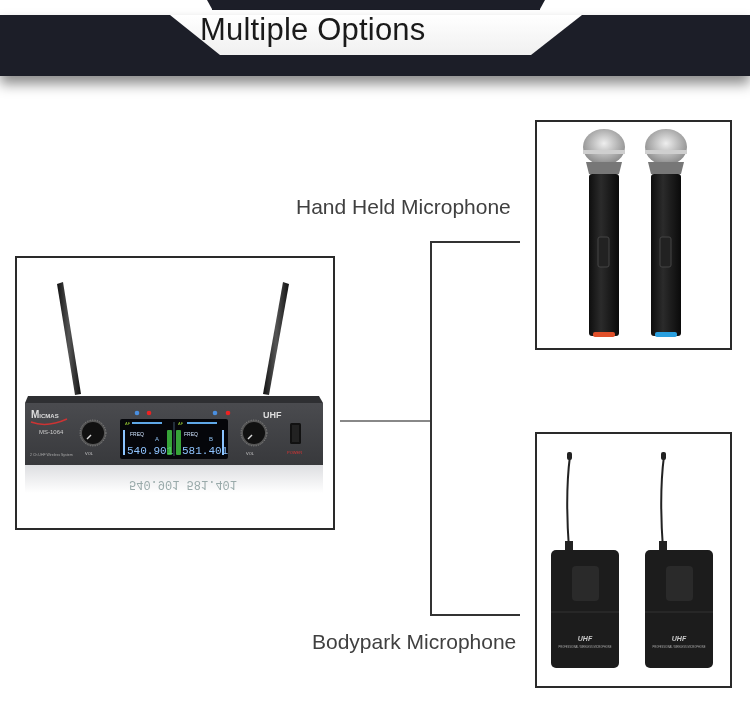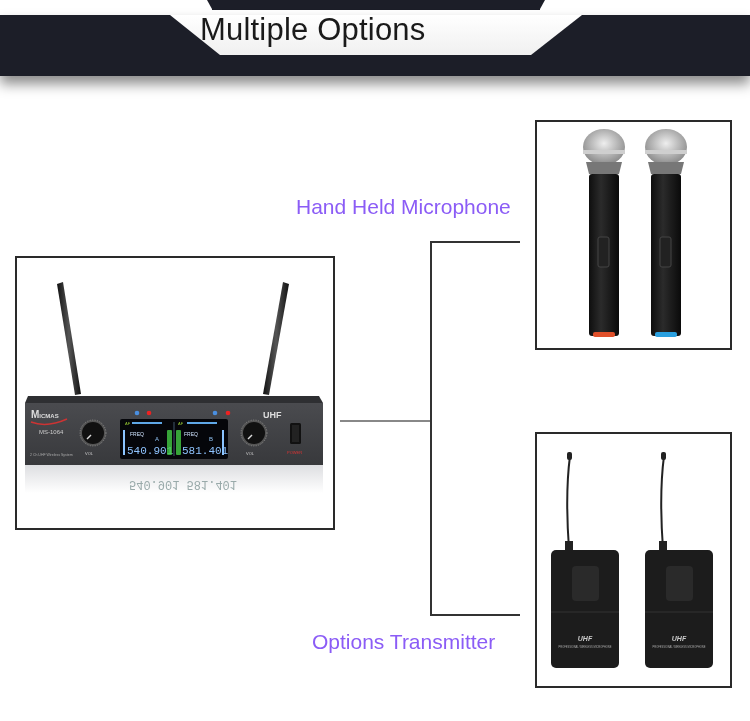--- a/index.html
+++ b/index.html
@@ -5,21 +5,21 @@
   html,body{margin:0;padding:0;background:#fff;}
   body{width:750px;height:721px;position:relative;overflow:hidden;font-family:"Liberation Sans",sans-serif;}
   .abs{position:absolute;}
   
   #hdr-band{left:0;top:15px;width:750px;height:61px;background:#1c1e28;box-shadow:0 8px 12px rgba(0,0,0,0.45);}
   #hdr-tab{left:212px;top:0;width:328px;height:10px;background:#1c1e28;}
   #hdr-plate{left:0;top:0;width:750px;height:60px;}
   #hdr-title{left:200px;top:12px;width:356px;text-align:left;font-size:31px;color:#1a1a1a;letter-spacing:0.2px;}
   
   .frame{border:2px solid #2a2a2a;background:#fff;box-sizing:border-box;}
-  .label{font-size:21px;color:#8b5cf6;white-space:nowrap;}
+  .label{font-size:21px;color:#404040;white-space:nowrap;}
   .line{background:#333;}
 </style>
 </head>
 <body>
 
 <div class="abs" id="hdr-tab"></div>
 <div class="abs" id="hdr-band"></div>
 <svg class="abs" id="hdr-plate" viewBox="0 0 750 60" width="750" height="60">
   <defs>
     <linearGradient id="plg" x1="0" y1="0" x2="0" y2="1">
@@ -108,21 +108,21 @@
     <text x="270" y="196" font-size="4" fill="#d33" font-family="Liberation Sans, sans-serif">POWER</text>
   </svg>
 </div>
 
 <div class="abs line" style="left:340px;top:420px;width:90px;height:2px;background:#888;"></div>
 <div class="abs line" style="left:430px;top:241px;width:2px;height:375px;"></div>
 <div class="abs line" style="left:430px;top:241px;width:90px;height:1.5px;"></div>
 <div class="abs line" style="left:430px;top:614px;width:90px;height:1.5px;"></div>
 
 <div class="abs label" style="left:296px;top:195px;">Hand Held Microphone</div>
-<div class="abs label" style="left:312px;top:630px;">Options Transmitter</div>
+<div class="abs label" style="left:312px;top:630px;">Bodypark Microphone</div>
 
 <div class="abs frame" style="left:535px;top:120px;width:197px;height:230px;">
   <svg width="193" height="226" viewBox="0 0 193 226">
     <defs>
       <radialGradient id="grill" cx=".5" cy=".4" r=".6">
           <stop offset="0" stop-color="#eee"></stop>
           <stop offset="1" stop-color="#888"></stop>
         </radialGradient>
       <linearGradient id="hand" x1="0" x2="1">
           <stop offset="0" stop-color="#0e0e0e"></stop>

